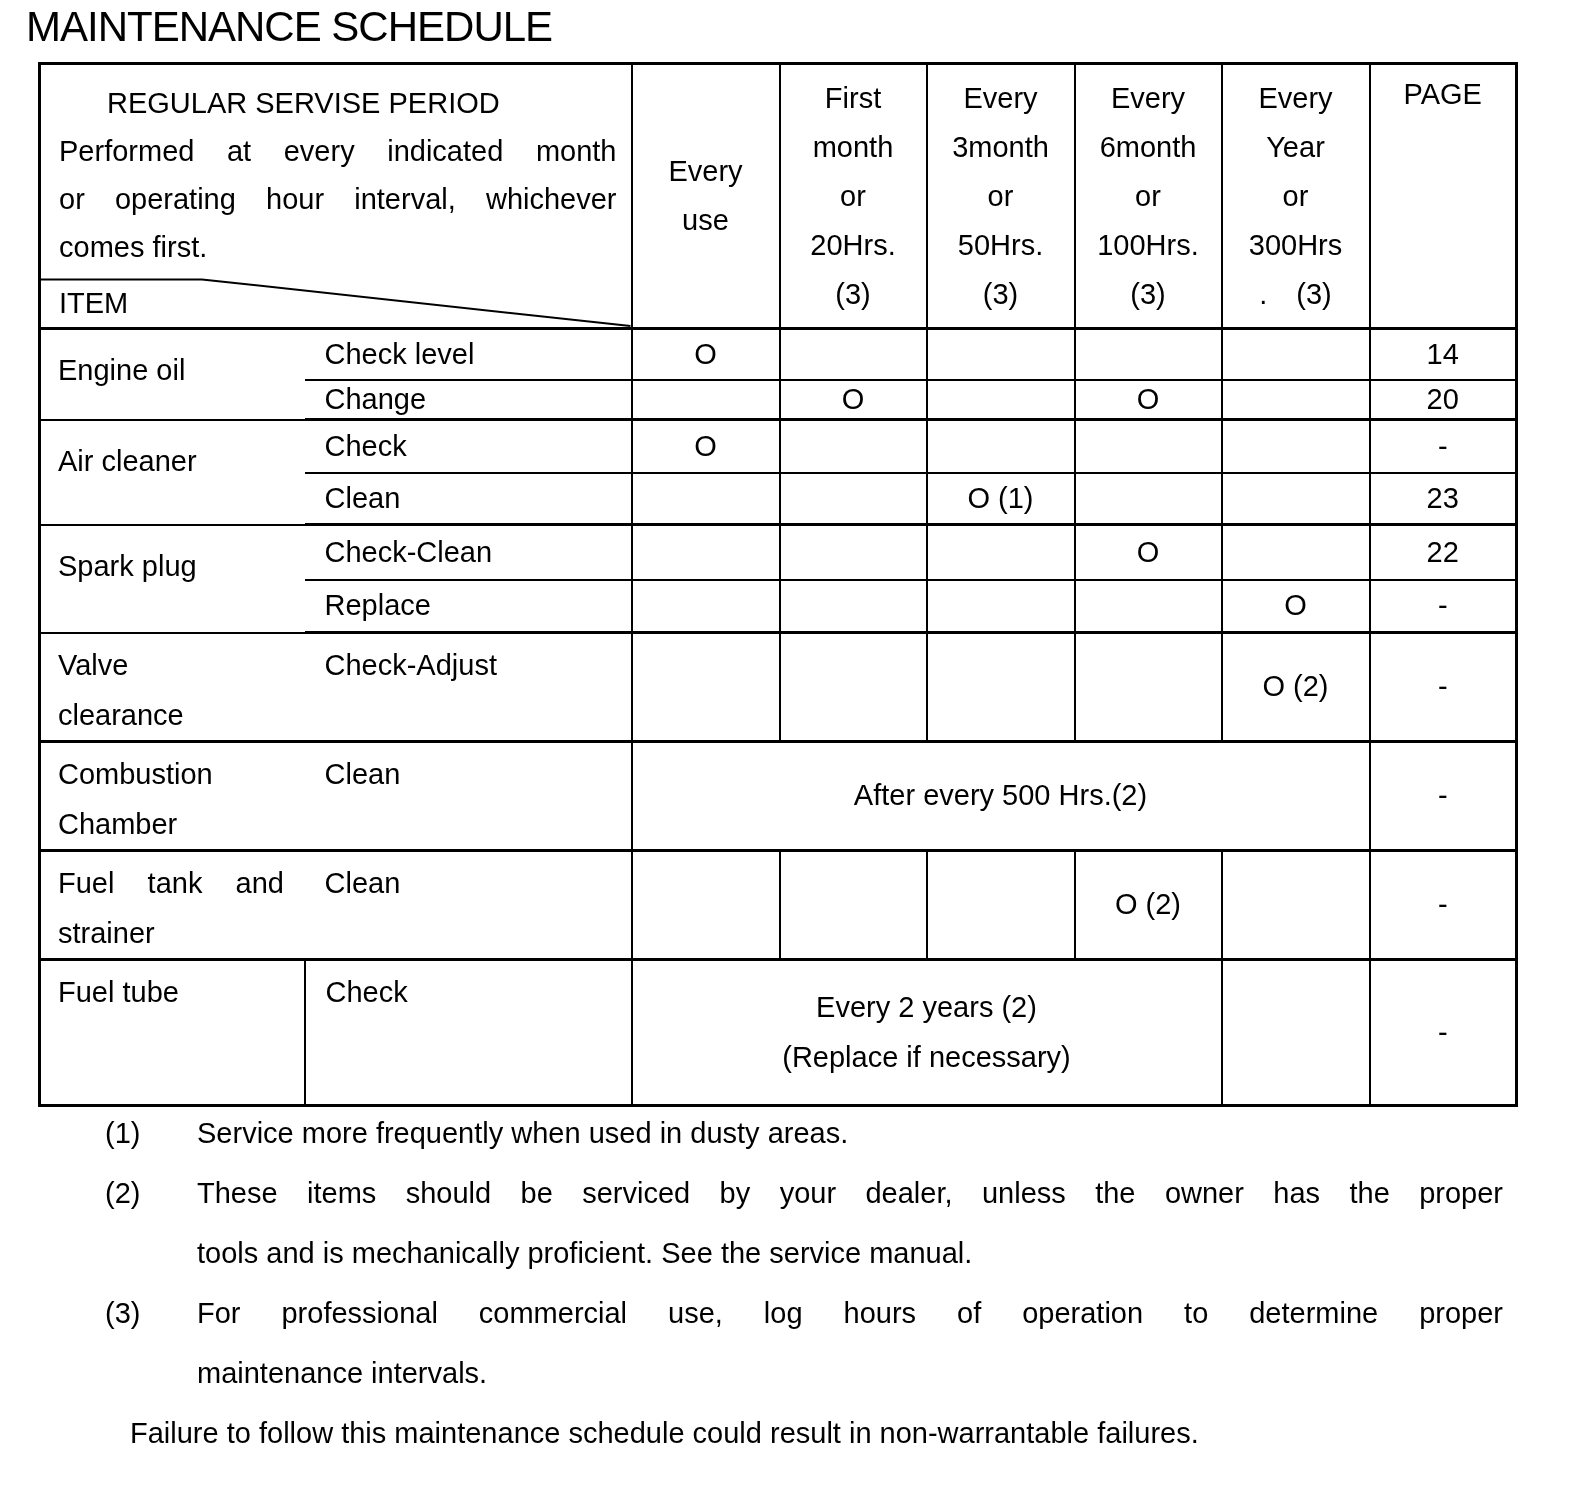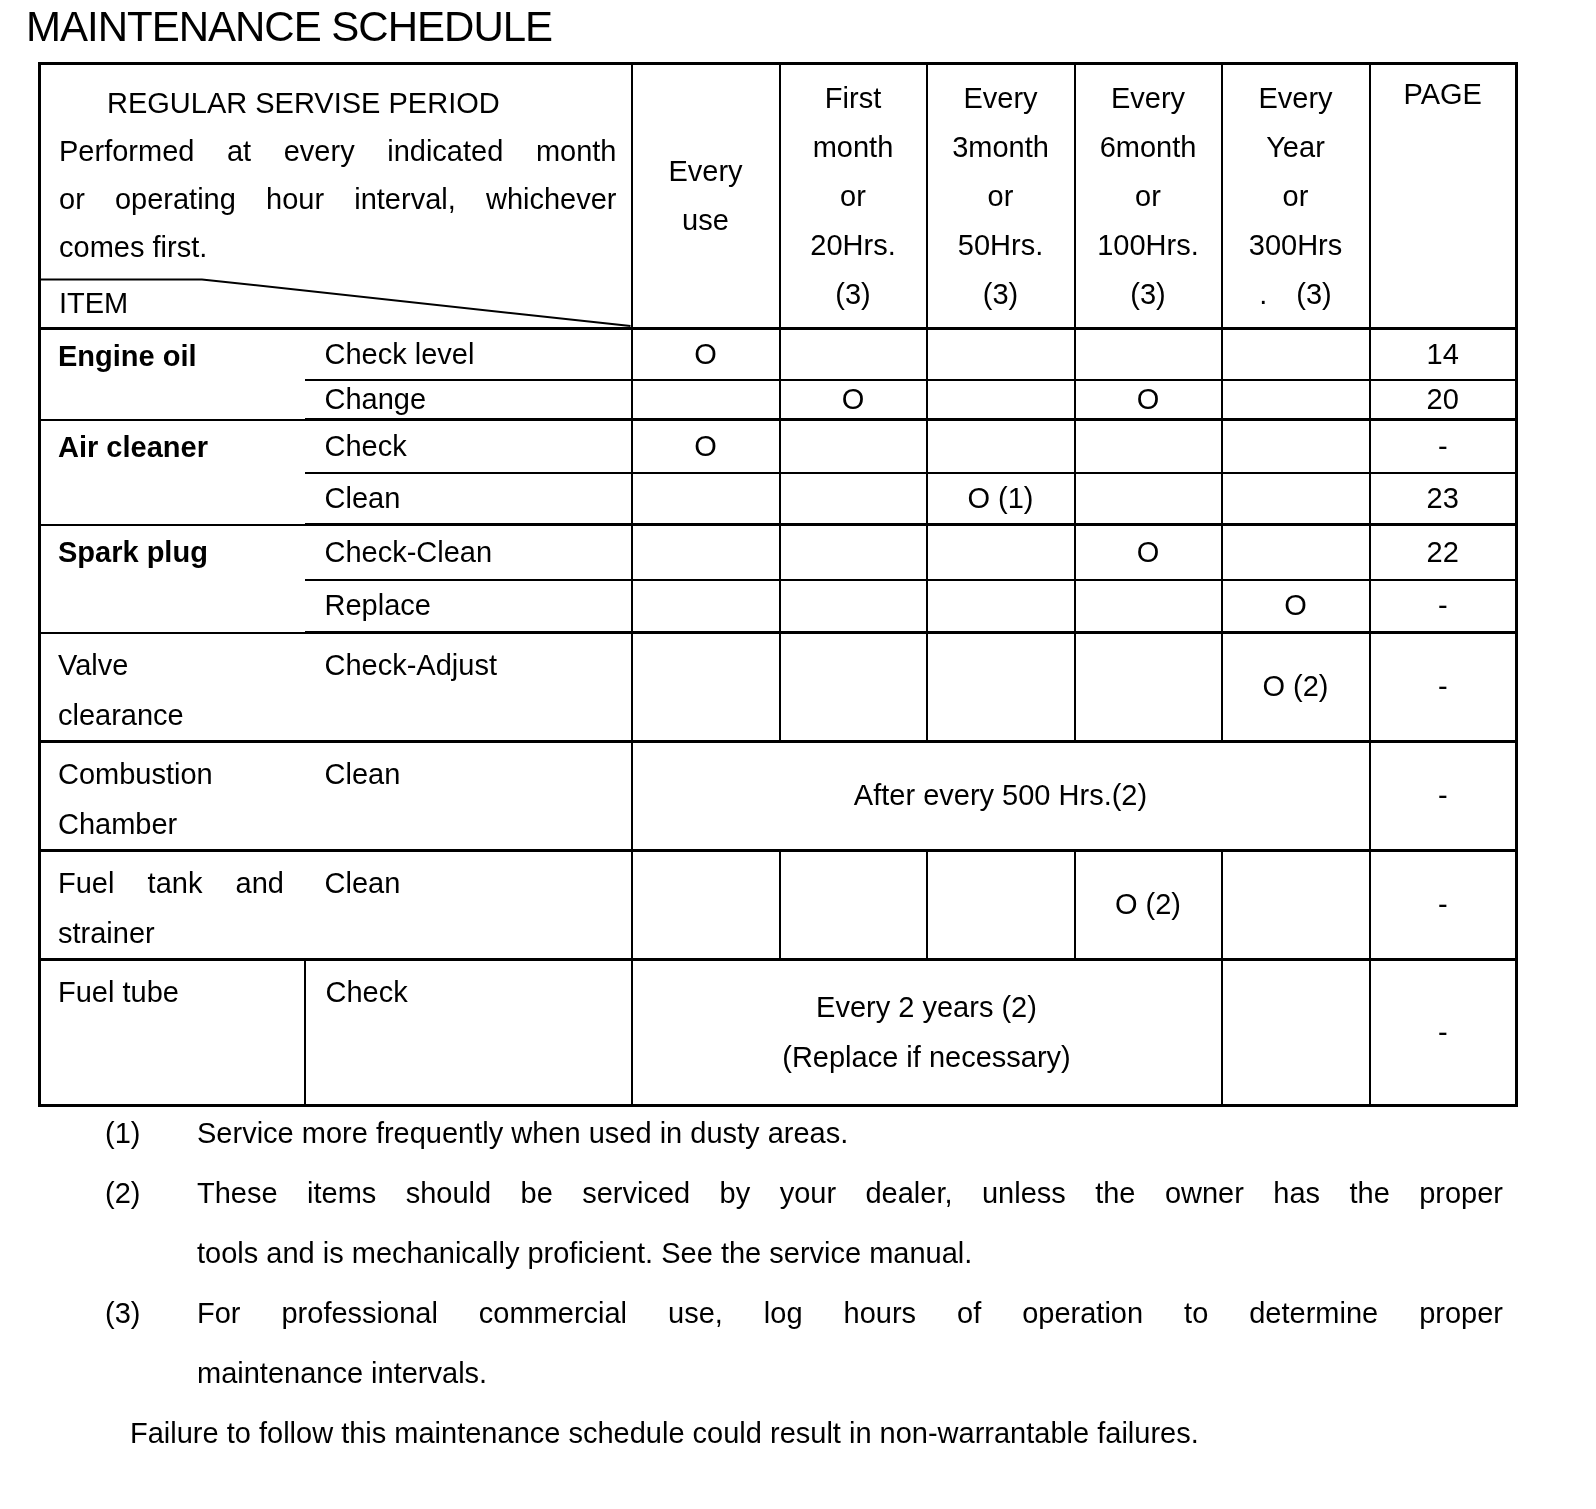--- a/index.html
+++ b/index.html
@@ -24,21 +24,21 @@
     font-size: 29px; font-weight: 400; color: #000;
     vertical-align: middle; overflow: hidden;
   }
   tr.gend > td, tr.gend > th { border-bottom-width: 3px; }
   td.hideR { border-right-style: hidden; }
   td.noL  { border-left-width: 0; }
   td.c { text-align: center; }
   td.item { text-align: left; padding-left: 17px; padding-right: 20px; }
   td.item .itxt { white-space: pre-line; }
   td.act  { text-align: left; padding-left: 20px; }
-  td.itemG { vertical-align: top; padding-top: 10px; font-weight: bold; }
+  td.itemG { vertical-align: top; padding-top: 24px; }
   td.itemG .itxt { line-height: 32px; }
   td.topI { vertical-align: top; padding-top: 6px; margin-top: 29px; }
   td.topI .itxt, td.topI .itxt2, td.topI .stretch { line-height: 50px; }
   td.topA { vertical-align: top; padding-top: 6px; line-height: 50px; }
   .stretch { text-align: justify; text-align-last: justify; width: 226px; }
   td.pre { white-space: pre-line; line-height: 50px; }
   th.colh {
     white-space: pre-line; line-height: 49px;
     text-align: center; vertical-align: middle; font-weight: 400;
   }

